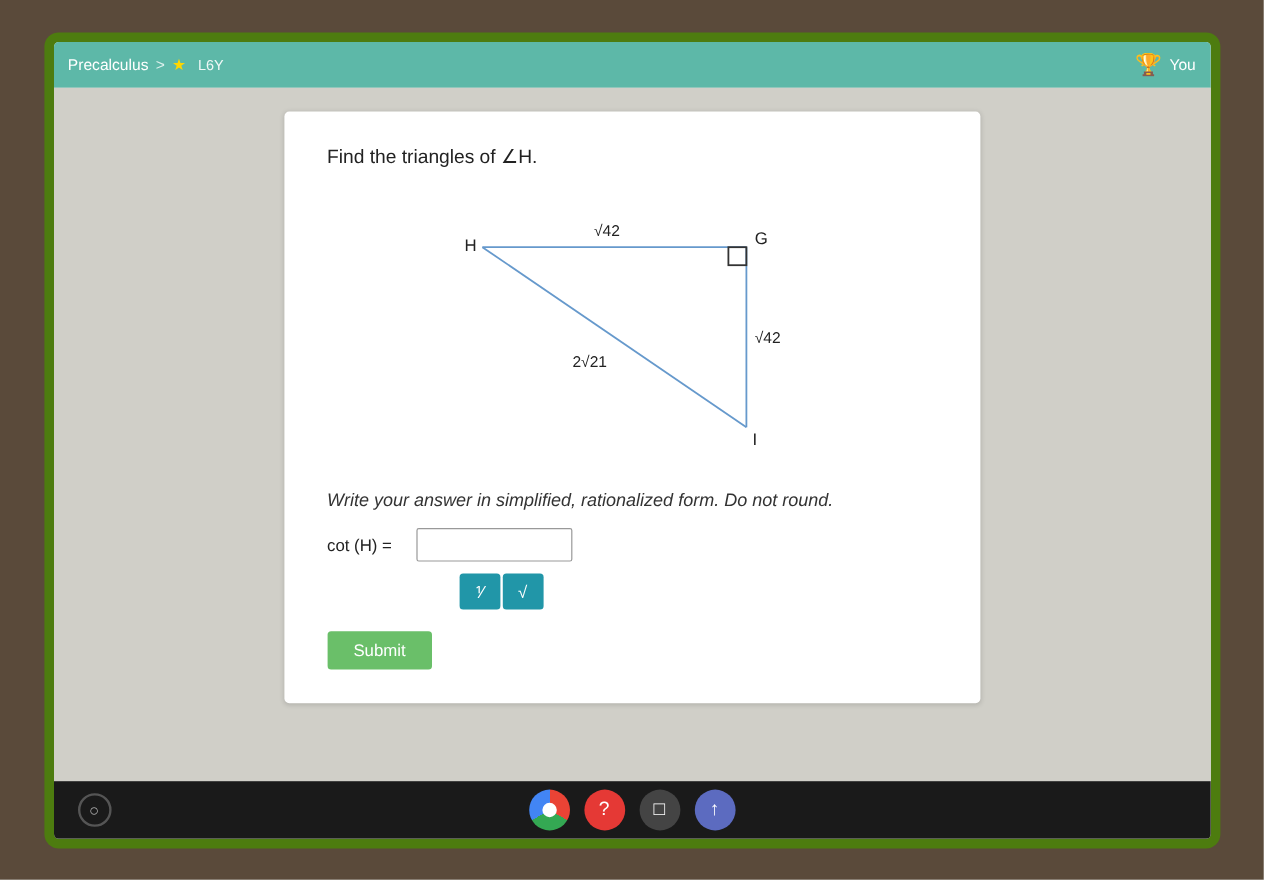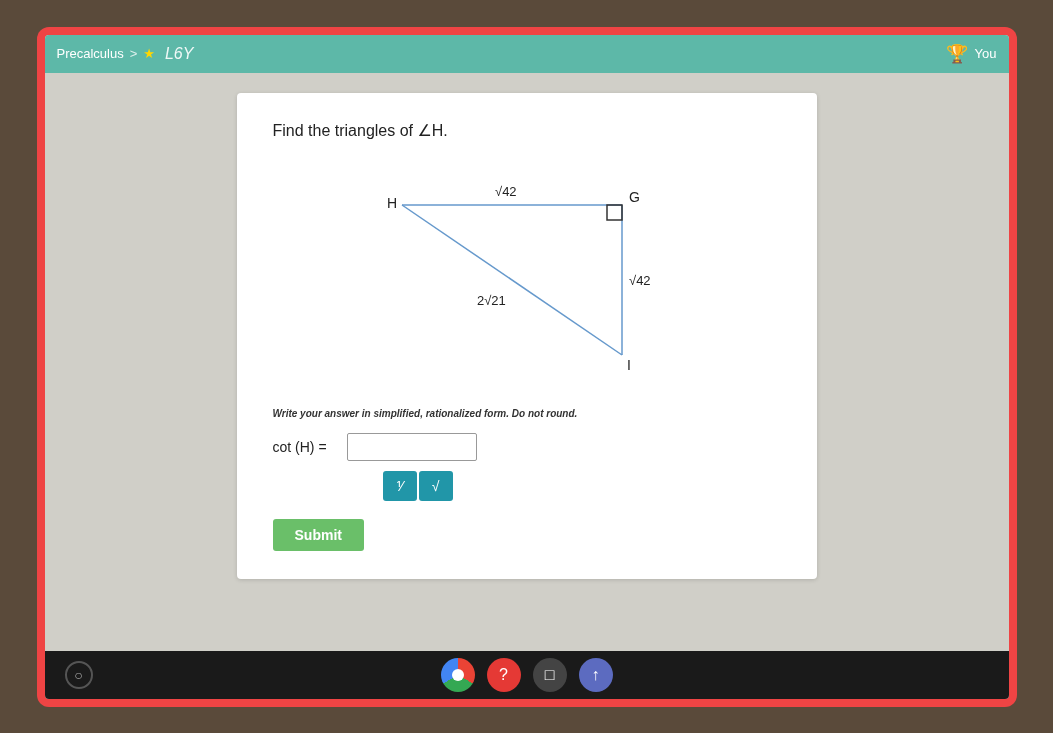--- a/index.html
+++ b/index.html
@@ -13,21 +13,21 @@
       justify-content: center;
       font-family: Arial, sans-serif;
       overflow: hidden;
       position: relative;
     }
 
     
     .monitor {
       width: 980px;
       height: 680px;
-      background: #ef4444;
+      background: #4d7c0f;
       border-radius: 12px;
       padding: 8px;
       position: relative;
       display: flex;
       flex-direction: column;
     }
 
     
     .screen {
       flex: 1;
@@ -70,24 +70,23 @@
       text-decoration: none;
     }
 
     .breadcrumb-current {
       color: #fff;
       font-size: 12px;
     }
 
     .lesson-id {
       color: #fff;
-      font-size: 16px;
+      font-size: 12px;
       margin-left: 4px;
       opacity: 0.9;
-      font-style: italic;
     }
 
     .user-area {
       position: absolute;
       right: 12px;
       top: 50%;
       transform: translateY(-50%);
       display: flex;
       align-items: center;
       gap: 6px;
@@ -130,25 +129,24 @@
     
     .triangle-area {
       width: 100%;
       display: flex;
       justify-content: center;
       margin-bottom: 18px;
     }
 
     
     .instructions {
-      font-size: 10px;
+      font-size: 15px;
       color: #333;
       margin-bottom: 14px;
       font-style: italic;
-      font-weight: bold;
     }
 
     
     .answer-row {
       display: flex;
       align-items: center;
       gap: 20px;
       margin-bottom: 10px;
     }
 
@@ -192,21 +190,21 @@
 
     
     .submit-btn {
       background: #6abf69;
       color: #fff;
       border: none;
       border-radius: 3px;
       padding: 8px 22px;
       font-size: 14px;
       cursor: pointer;
-      font-weight: bold;
+      font-weight: normal;
     }
 
     
     .taskbar {
       height: 48px;
       background: #1a1a1a;
       display: flex;
       align-items: center;
       justify-content: center;
       gap: 12px;

